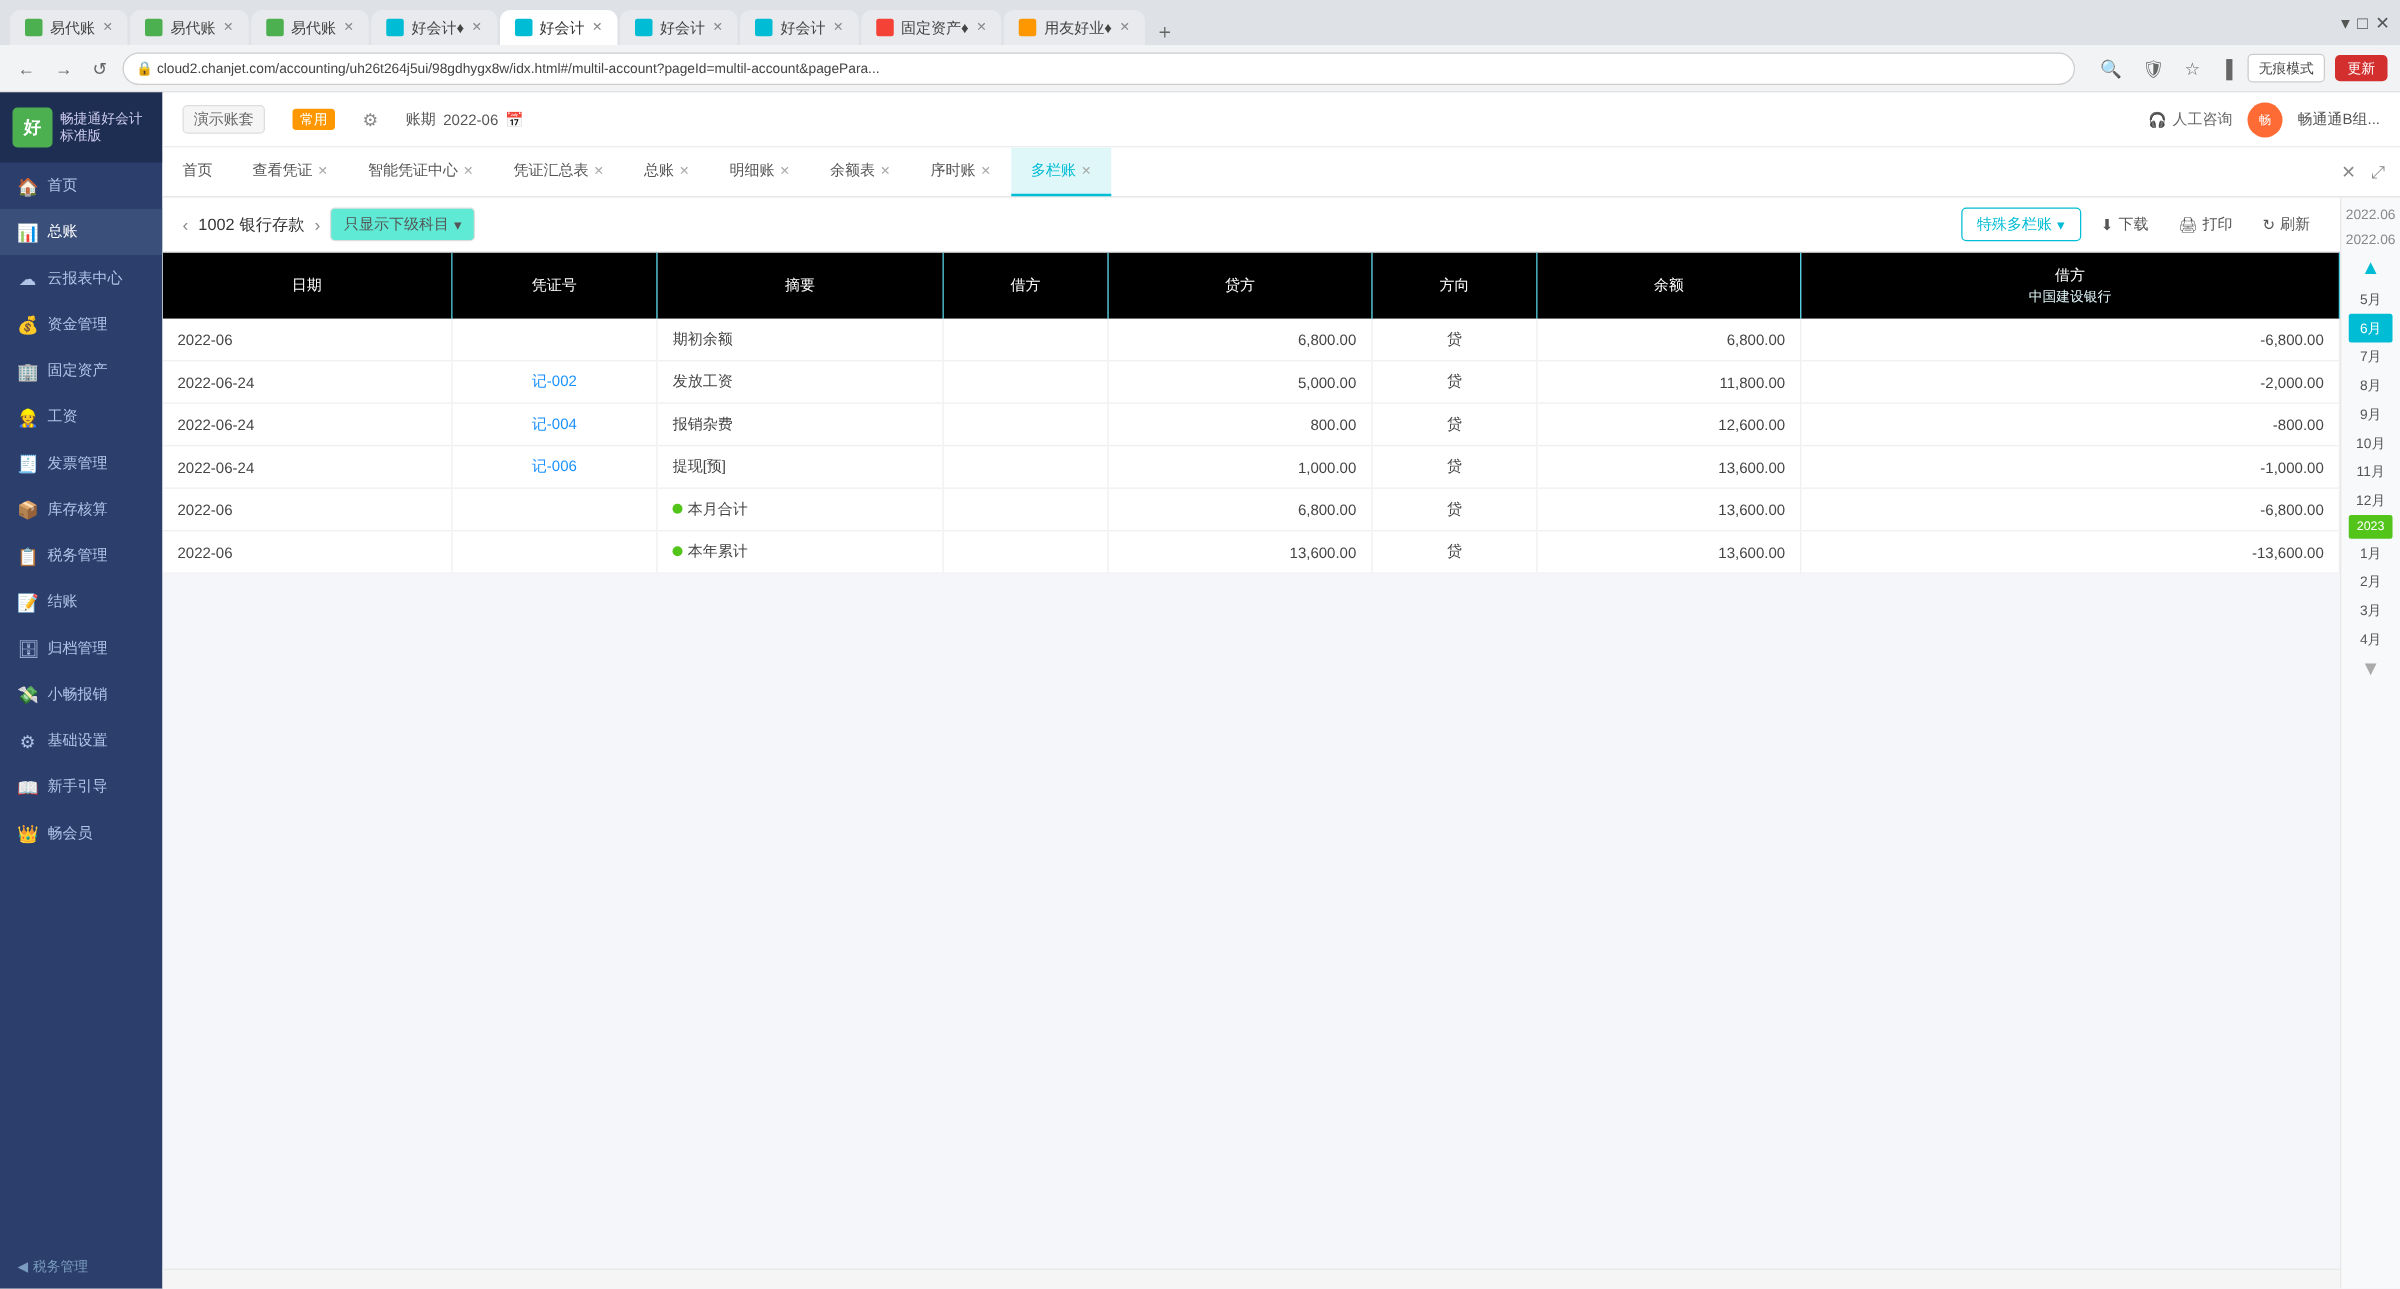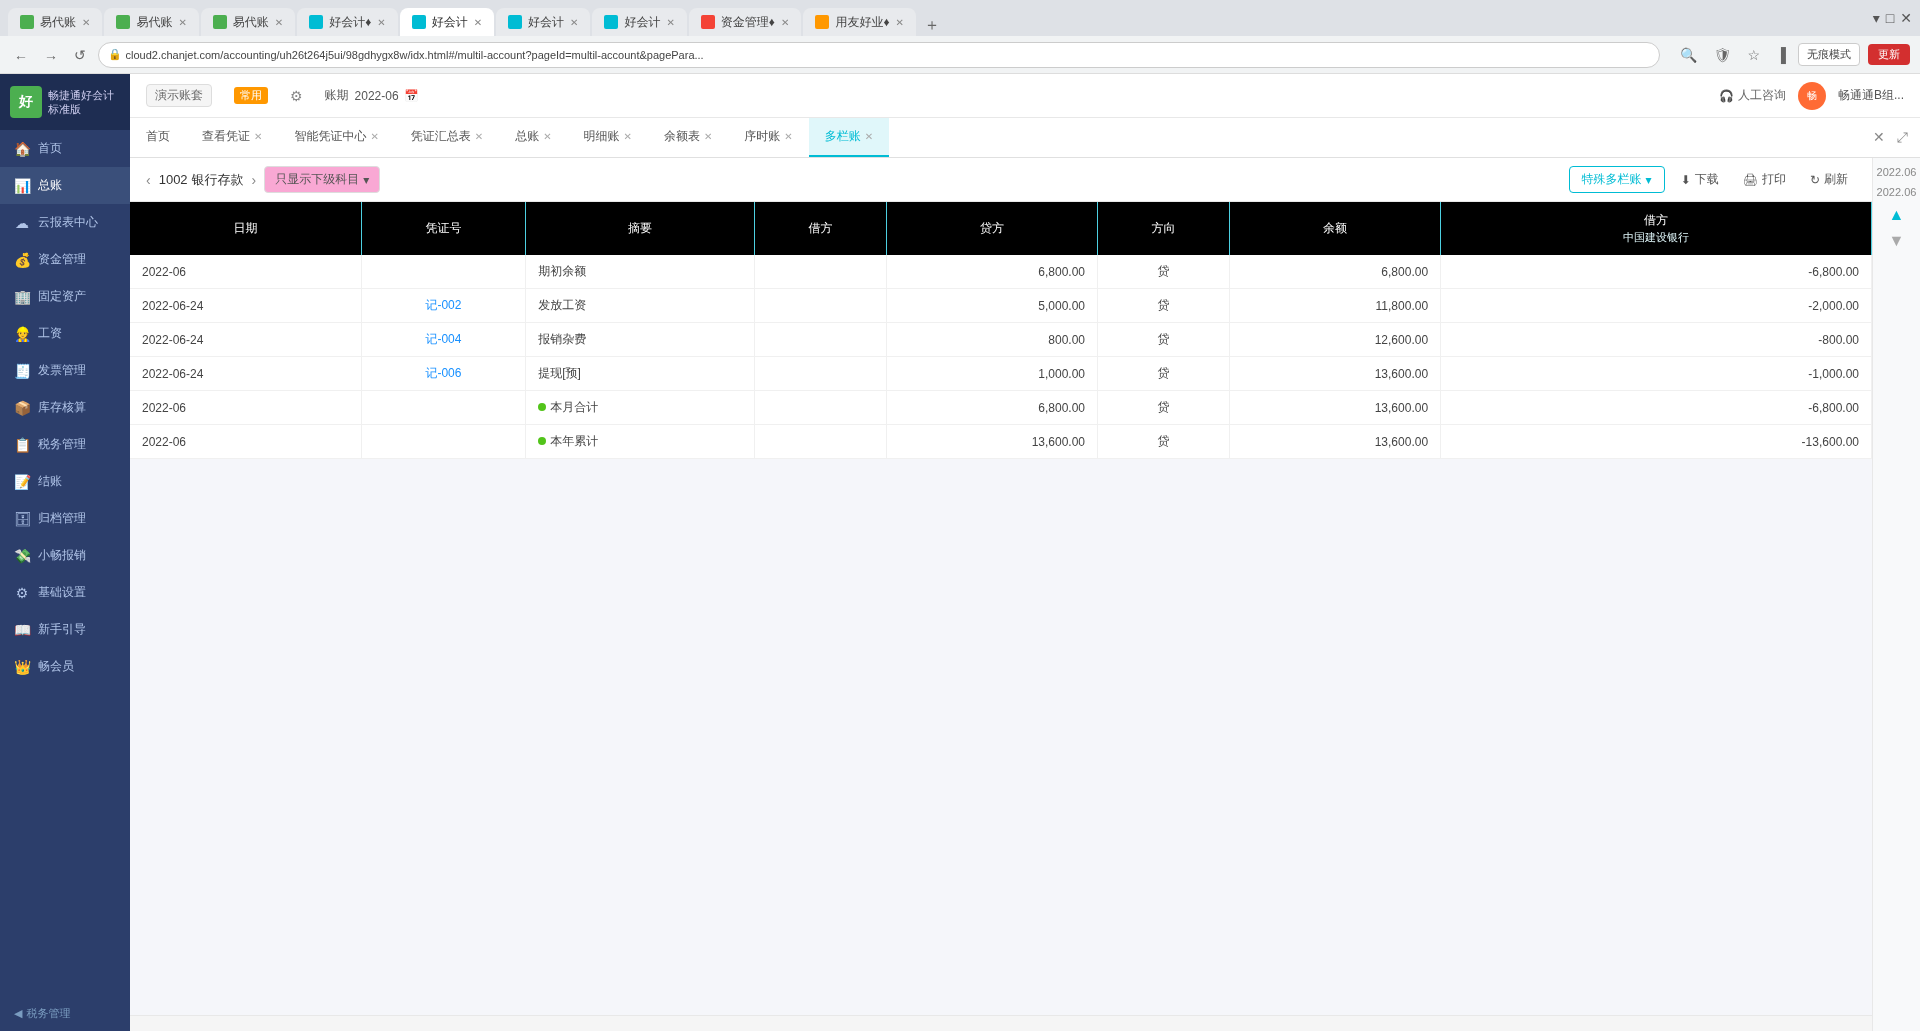--- a/index.html
+++ b/index.html
@@ -59,21 +59,21 @@
     .tab-expand-btn { font-size: 14px; color: #888; cursor: pointer; padding: 4px; }
 
     
     .content-area { flex: 1; overflow: auto; padding: 0; position: relative; display: flex; }
     .ledger-main { flex: 1; display: flex; flex-direction: column; overflow: hidden; }
 
     
     .ledger-toolbar { display: flex; align-items: center; padding: 8px 16px; background: #fff; border-bottom: 1px solid #e8e8e8; gap: 8px; }
     .nav-arrow { color: #888; cursor: pointer; font-size: 14px; }
     .account-selector { display: flex; align-items: center; gap: 4px; font-size: 13px; color: #333; font-weight: 500; }
-    .filter-btn { border: 1px solid #ddd; border-radius: 4px; padding: 4px 10px; font-size: 12px; color: #555; cursor: pointer; display: flex; align-items: center; gap: 4px; background: #f9a8d4; }
+    .filter-btn { border: 1px solid #ddd; border-radius: 4px; padding: 4px 10px; font-size: 12px; color: #555; cursor: pointer; display: flex; align-items: center; gap: 4px; background: #5eead4; }
     .toolbar-right { margin-left: auto; display: flex; align-items: center; gap: 8px; }
     .feature-btn { border: 1px solid #00bcd4; border-radius: 4px; padding: 4px 12px; font-size: 12px; color: #00bcd4; cursor: pointer; background: #fff; display: flex; align-items: center; gap: 4px; }
     .action-btn { display: flex; align-items: center; gap: 4px; font-size: 12px; color: #555; cursor: pointer; padding: 4px 8px; }
 
     
     .ledger-table-wrap { flex: 1; overflow: auto; }
     table { width: 100%; border-collapse: collapse; }
     thead tr { background: #000000; color: #fff; }
     thead th { padding: 10px 12px; font-size: 12px; font-weight: normal; text-align: center; border-right: 1px solid #4dd0e1; }
     thead th.wide { min-width: 160px; }
@@ -146,21 +146,21 @@
       <span>好会计</span>
       <span class="close-btn">✕</span>
     </div>
     <div class="tab">
       <span class="tab-icon tab-icon-teal"></span>
       <span>好会计</span>
       <span class="close-btn">✕</span>
     </div>
     <div class="tab">
       <span class="tab-icon tab-icon-red"></span>
-      <span>资金管理♦</span>
+      <span>固定资产♦</span>
       <span class="close-btn">✕</span>
     </div>
     <div class="tab">
       <span class="tab-icon tab-icon-orange"></span>
       <span>用友好业♦</span>
       <span class="close-btn">✕</span>
     </div>
     <span class="tab-add">＋</span>
   </div>
   <div class="browser-controls">
@@ -444,18 +444,33 @@
           </table>
         </div>
 
         <div class="bottom-bar"></div>
       </div>
 
       <div class="right-panel">
         <div class="right-panel-header">2022.06</div>
         <div class="right-panel-header">2022.06</div>
         <div class="scroll-up-btn">▲</div>
+        <div id="month-list">
+            <div class="month-item">5月</div>
+            <div class="month-item active">6月</div>
+            <div class="month-item">7月</div>
+            <div class="month-item">8月</div>
+            <div class="month-item">9月</div>
+            <div class="month-item">10月</div>
+            <div class="month-item">11月</div>
+            <div class="month-item">12月</div>
+            <div class="month-item year-badge">2023</div>
+            <div class="month-item">1月</div>
+            <div class="month-item">2月</div>
+            <div class="month-item">3月</div>
+            <div class="month-item">4月</div>
+          </div>
         <div class="scroll-down-btn">▼</div>
       </div>
     </div>
 
   </div>
 </div>
 
 </body></html>

